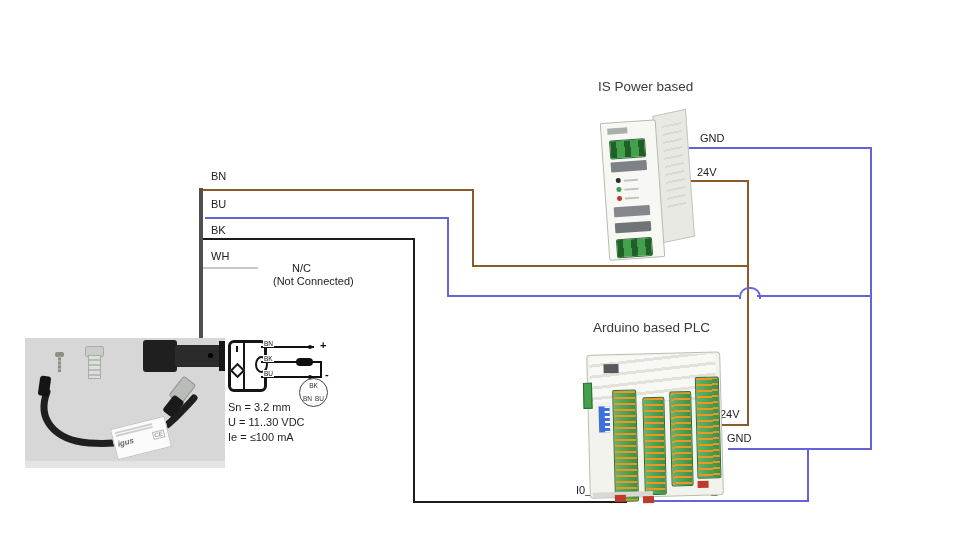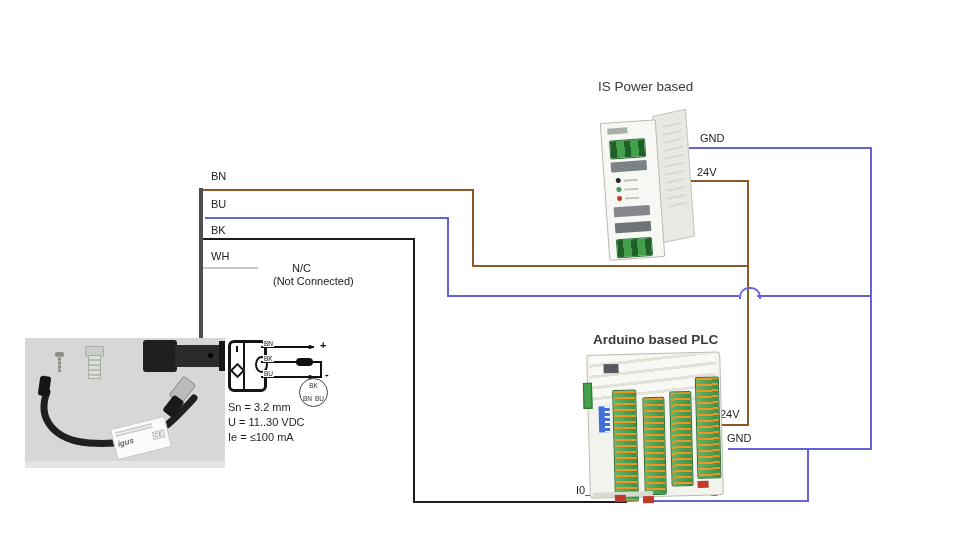--- a/index.html
+++ b/index.html
@@ -130,21 +130,21 @@
   <div class="lbl" style="left:276px;top:262px;margin-left:16px;">N/C</div>
   <div class="lbl" style="left:273px;top:275px;">(Not Connected)</div>
   <div class="lbl" style="left:700px;top:132px;">GND</div>
   <div class="lbl" style="left:697px;top:166px;">24V</div>
   <div class="lbl" style="left:720px;top:408px;">24V</div>
   <div class="lbl" style="left:727px;top:432px;">GND</div>
   <div class="lbl" style="left:576px;top:484px;">I0_5</div>
   <div class="lbl" style="left:688px;top:484px;">(-) I0_5</div>
 
   <div class="title" style="left:598px;top:79px;">IS Power based</div>
-  <div class="title" style="left:593px;top:332px;font-weight:bold;">Arduino based PLC</div>
+  <div class="title" style="left:593px;top:320px;">Arduino based PLC</div>
 
   <div id="psu" class="abs">
     <div class="side"></div>
     <div class="front">
       <div class="logo"></div>
       <div class="term t1"></div>
       <div class="strip s1"></div>
       <div class="led l1"></div>
       <div class="led l2"></div>
       <div class="led l3"></div>

